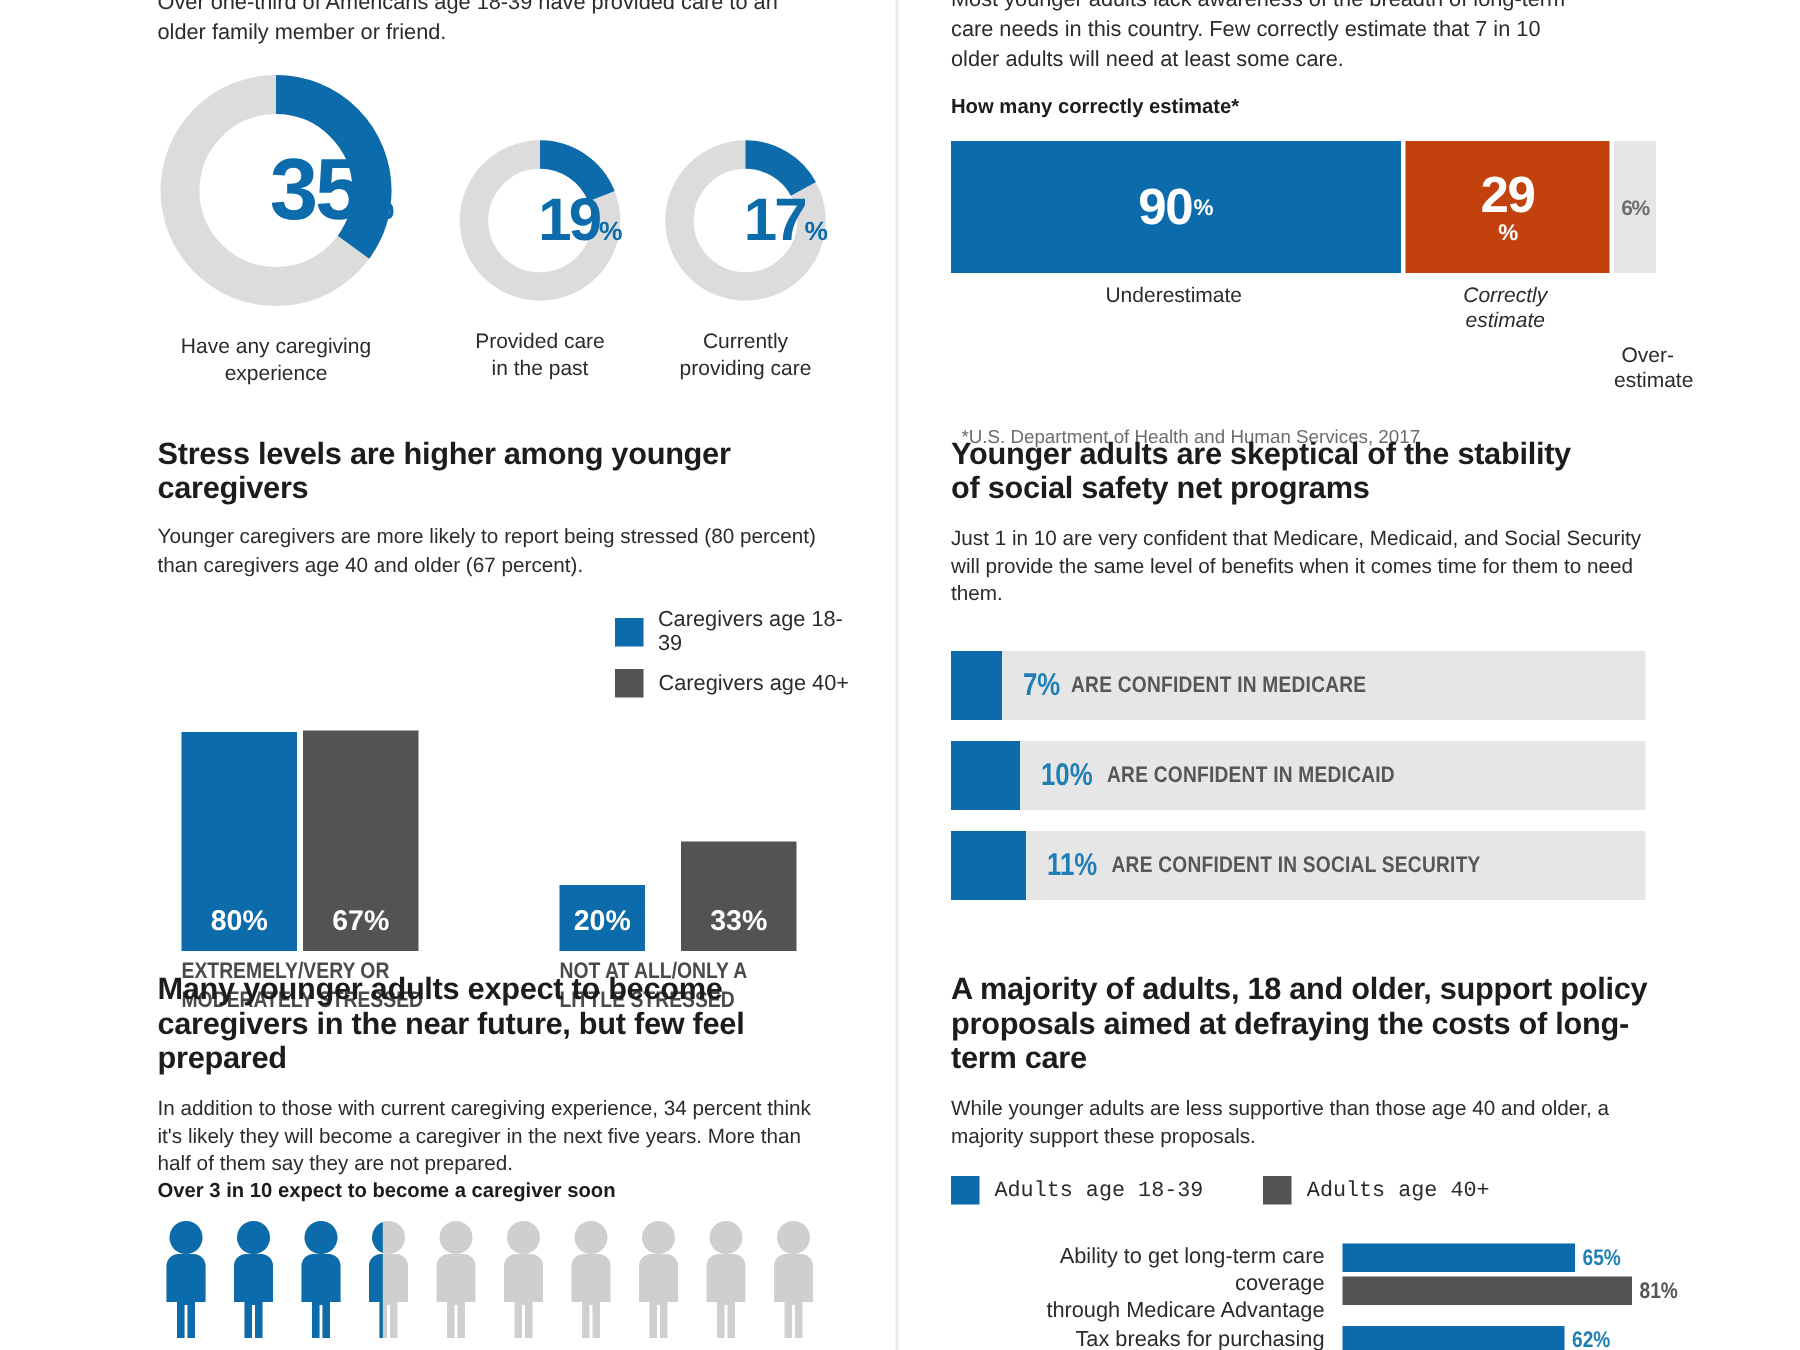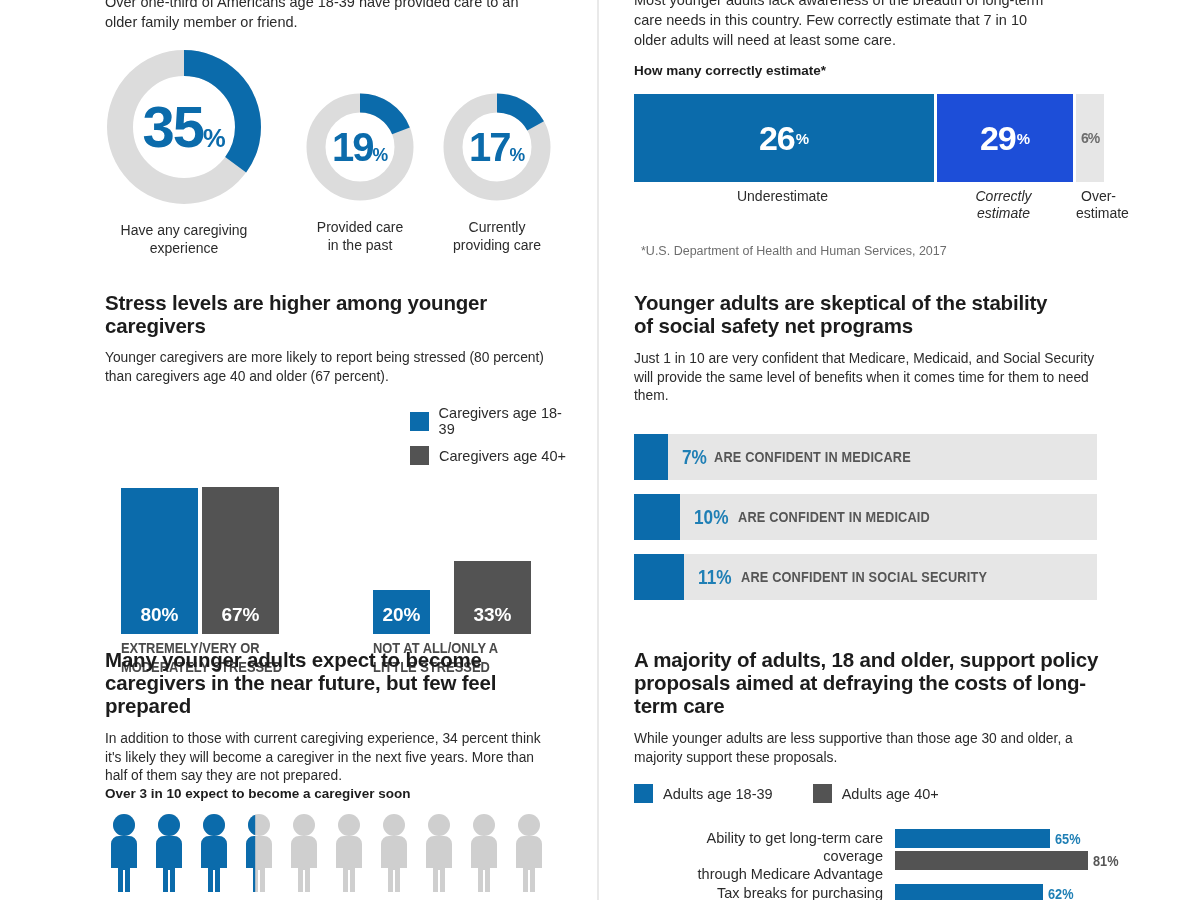--- a/index.html
+++ b/index.html
@@ -35,21 +35,21 @@
   }
   .footnote { font-size: 12.5px; color: #6d6d6d; }
 
   
   .donut-row { position: relative; height: 260px; }
   .donut { position: absolute; }
   .donut svg { display: block; }
   .donut .val {
     position: absolute; left: 0; right: 0; top: 50%;
     transform: translateY(-50%);
-    text-align: center; color: #0b6bab;
+    text-align: right; color: #0b6bab;
     font-weight: bold; line-height: 1;
     font-family: "Liberation Sans", sans-serif;
   }
   .donut .val .num { letter-spacing: -2px; }
   .donut .val .pct { font-size: 0.44em; vertical-align: baseline; }
   .donut .cap {
     position: absolute; left: -40px; width: calc(100% + 80px);
     text-align: center; font-size: 14px; line-height: 18px; color: #2b2b2b;
   }
 
@@ -102,21 +102,21 @@
     color: #565656; font-weight: bold; font-size: 15px;
     transform: scaleX(0.85); transform-origin: left center;
     margin-left: 2px; white-space: nowrap; letter-spacing: 0.2px;
   }
 
   
   .people { position: relative; height: 78px; }
   .person { position: absolute; top: 0; width: 38px; height: 78px; }
 
   
-  .legend-h { display: flex; align-items: center; }
+  .legend-h { display: flex; align-items: center; font-family: Liberation Mono, monospace; }
   .legend-h .legend-item { margin-right: 40px; margin-bottom: 0; }
   .prow { position: relative; margin-bottom: 14px; }
   .prow .plabel {
     position: absolute; right: 100%; top: 0; width: 250px;
     padding-right: 12px; text-align: right;
     font-size: 14.5px; line-height: 18px; color: #2b2b2b;
   }
   .pbar { height: 19px; display: flex; align-items: center; margin-bottom: 3px; }
   .pbar .fillb { height: 19px; }
   .pbar .pv {
@@ -385,41 +385,41 @@
 
   <div class="col-right">
 
     <div class="intro" style="position:absolute;top:-10px;width:428px;">Most younger adults lack awareness of the breadth of long-term care needs in this country. Few correctly estimate that 7 in 10 older adults will need at least some care.</div>
 
     <div style="position:absolute;top:63px;width:500px;">
       <div class="small-head">How many correctly estimate*</div>
 
       <div class="estbar" style="margin-top:16px;">
         <div class="seg" id="seg0" style="background:#0b6bab;width:300px;">
-          <span class="n">26</span>
+          <span class="n">90</span>
             <span class="p">%</span>
         </div>
-        <div class="seg" id="seg1" style="background:#1d4ed8;width:136px;">
+        <div class="seg" id="seg1" style="background:#c2410c;width:136px;flex-direction:column;">
           <span class="n">29</span>
             <span class="p">%</span>
         </div>
         <div class="seg small" id="seg2" style="background:#e6e6e6;width:28px;margin-right:0;">
           <span class="n">6%</span>
         </div>
       </div>
 
       <div class="estlabels">
         <div style="width:300px;">
           <div>Underestimate</div>
         </div>
         <div style="width:136px;font-style:italic;">
           <div>Correctly</div>
           <div>estimate</div>
         </div>
-        <div style="width:48px;margin-right:0;">
+        <div style="width:48px;margin-right:0;margin-top:40px;">
           <div>Over-</div>
           <div>estimate</div>
         </div>
       </div>
 
       <div class="footnote" style="margin-top:22px;margin-left:7px;">*U.S. Department of Health and Human Services, 2017</div>
     </div>
 
     <div style="position:absolute;top:291px;width:500px;">
       <div class="sec-title" style="width:430px;">Younger adults are skeptical of the stability of social safety net programs</div>
@@ -439,21 +439,21 @@
         <div class="conf-row">
           <div class="blk" style="width:50px;"></div>
           <div class="pct">11%</div>
           <div class="txt">ARE CONFIDENT IN SOCIAL SECURITY</div>
         </div>
       </div>
     </div>
 
     <div style="position:absolute;top:648px;width:500px;">
       <div class="sec-title" style="width:492px;">A majority of adults, 18 and older, support policy proposals aimed at defraying the costs of long-term care</div>
-      <div class="sec-sub" style="margin-top:13px;width:470px;">While younger adults are less supportive than those age 30 and older, a majority support these proposals.</div>
+      <div class="sec-sub" style="margin-top:13px;width:470px;">While younger adults are less supportive than those age 40 and older, a majority support these proposals.</div>
 
       <div class="legend-h" style="margin-top:17px;">
         <div class="legend-item">
           <span class="sw" style="background:#0b6bab;"></span>
           <span>Adults age 18-39</span>
         </div>
         <div class="legend-item">
           <span class="sw" style="background:#535353;"></span>
           <span>Adults age 40+</span>
         </div>

